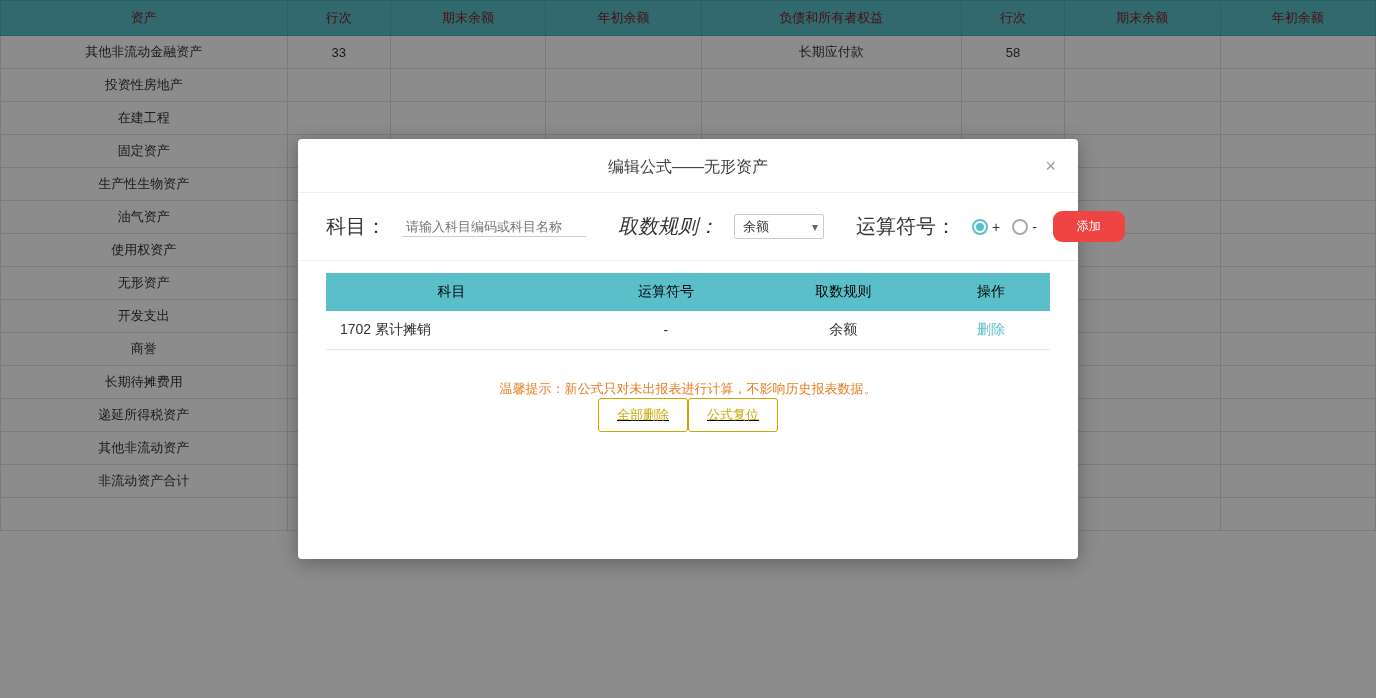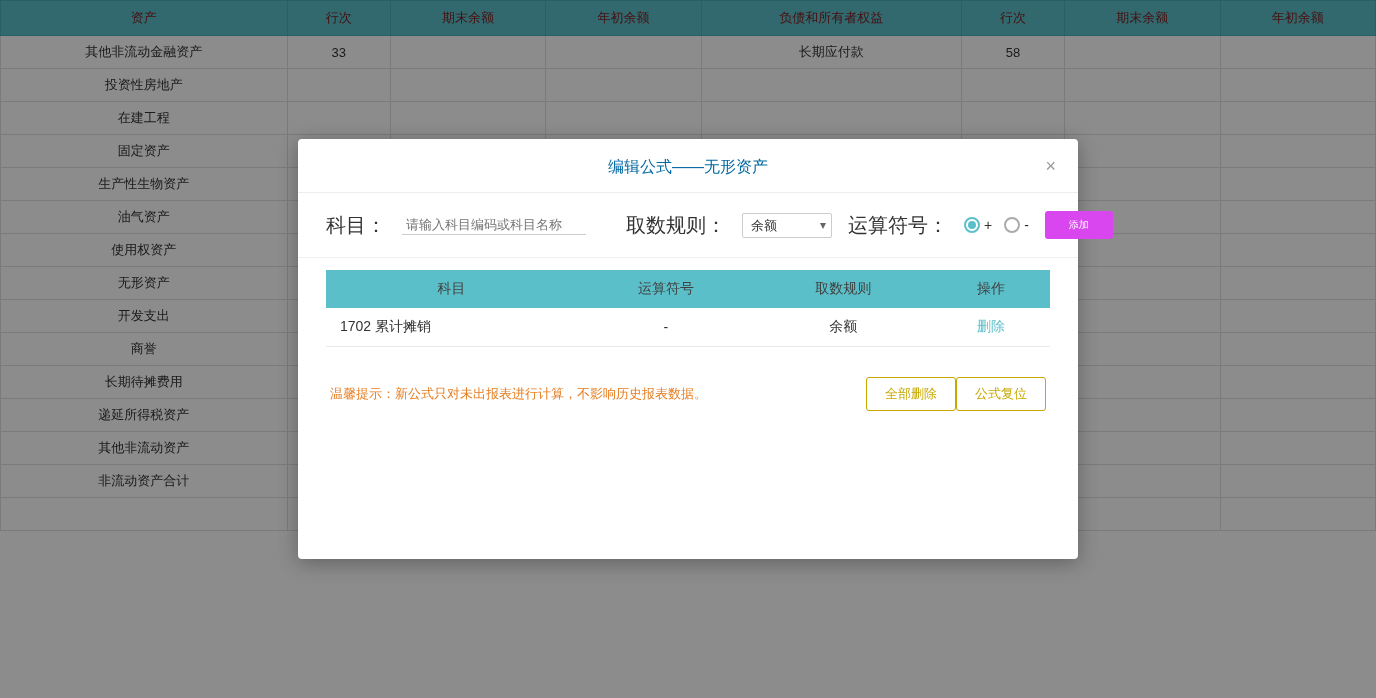--- a/index.html
+++ b/index.html
@@ -73,21 +73,21 @@
       display: flex;
       align-items: center;
       justify-content: center;
       padding: 18px 20px 14px;
       border-bottom: 1px solid #eee;
       position: relative;
     }
 
     .modal-title {
       font-size: 16px;
-      color: #0369a1;
+      color: #404040;
       font-weight: normal;
     }
 
     .modal-close {
       position: absolute;
       right: 16px;
       top: 50%;
       transform: translateY(-50%);
       cursor: pointer;
       color: #999;
@@ -192,45 +192,45 @@
     .radio-circle.unchecked {
       border-color: #aaa;
     }
 
     .radio-label {
       font-size: 14px;
       color: #333;
     }
 
     .btn-add {
-      background: #d946ef;
+      background: #ef4444;
       color: #fff;
       border: none;
-      border-radius: 3px;
+      border-radius: 9px;
       padding: 7px 24px;
-      font-size: 10px;
+      font-size: 12px;
       cursor: pointer;
       margin-left: auto;
       white-space: nowrap;
     }
 
     
     .modal-table-wrap {
       padding: 0 28px 16px;
     }
 
     .modal-table {
       width: 100%;
       border-collapse: collapse;
       margin-top: 12px;
     }
 
     .modal-table thead tr th {
       background: #5bbfca;
-      color: #404040;
+      color: #000000;
       padding: 10px 14px;
       text-align: center;
       font-weight: normal;
       border: none;
     }
 
     .modal-table tbody tr td {
       padding: 10px 14px;
       border-bottom: 1px solid #e8e8e8;
       color: #333;
@@ -245,31 +245,33 @@
       color: #5bbfca;
       cursor: pointer;
       text-decoration: none;
     }
 
     
     .modal-footer {
       display: flex;
       align-items: center;
       justify-content: space-between;
-      padding: 14px 32px 18px;
+      padding: 14px 20px 18px;
+      flex-direction: column;
     }
 
     .footer-tip {
       color: #e67e22;
       font-size: 13px;
     }
 
     .footer-btns {
       display: flex;
       gap: 0;
+      text-decoration: underline;
     }
 
     .btn-outline {
       background: #fff;
       border: 1px solid #c8a800;
       color: #c8a800;
       border-radius: 3px;
       padding: 7px 18px;
       font-size: 13px;
       cursor: pointer;
@@ -453,31 +455,31 @@
 
     <div class="modal-header">
       <span class="modal-title">编辑公式——无形资产</span>
       <button class="modal-close">×</button>
     </div>
 
     <div class="form-row">
       <span class="form-label">科目：</span>
       <input class="form-input" type="text" placeholder="请输入科目编码或科目名称" style="">
 
-      <span class="form-label" style="margin-left:24px;">取数规则：</span>
+      <span class="form-label" style="margin-left:16px;font-style:italic;">取数规则：</span>
       <div class="select-wrapper">
         <select class="form-select">
           <option>余额</option>
           <option>借方余额</option>
           <option>贷方余额</option>
           <option>发生额</option>
         </select>
       </div>
 
-      <span class="form-label" style="">运算符号：</span>
+      <span class="form-label" style="margin-left:16px;">运算符号：</span>
       <div class="radio-group">
         <label class="radio-item">
           <div class="radio-circle checked"></div>
           <span class="radio-label">+</span>
         </label>
         <label class="radio-item">
           <div class="radio-circle unchecked"></div>
           <span class="radio-label">-</span>
         </label>
       </div>

